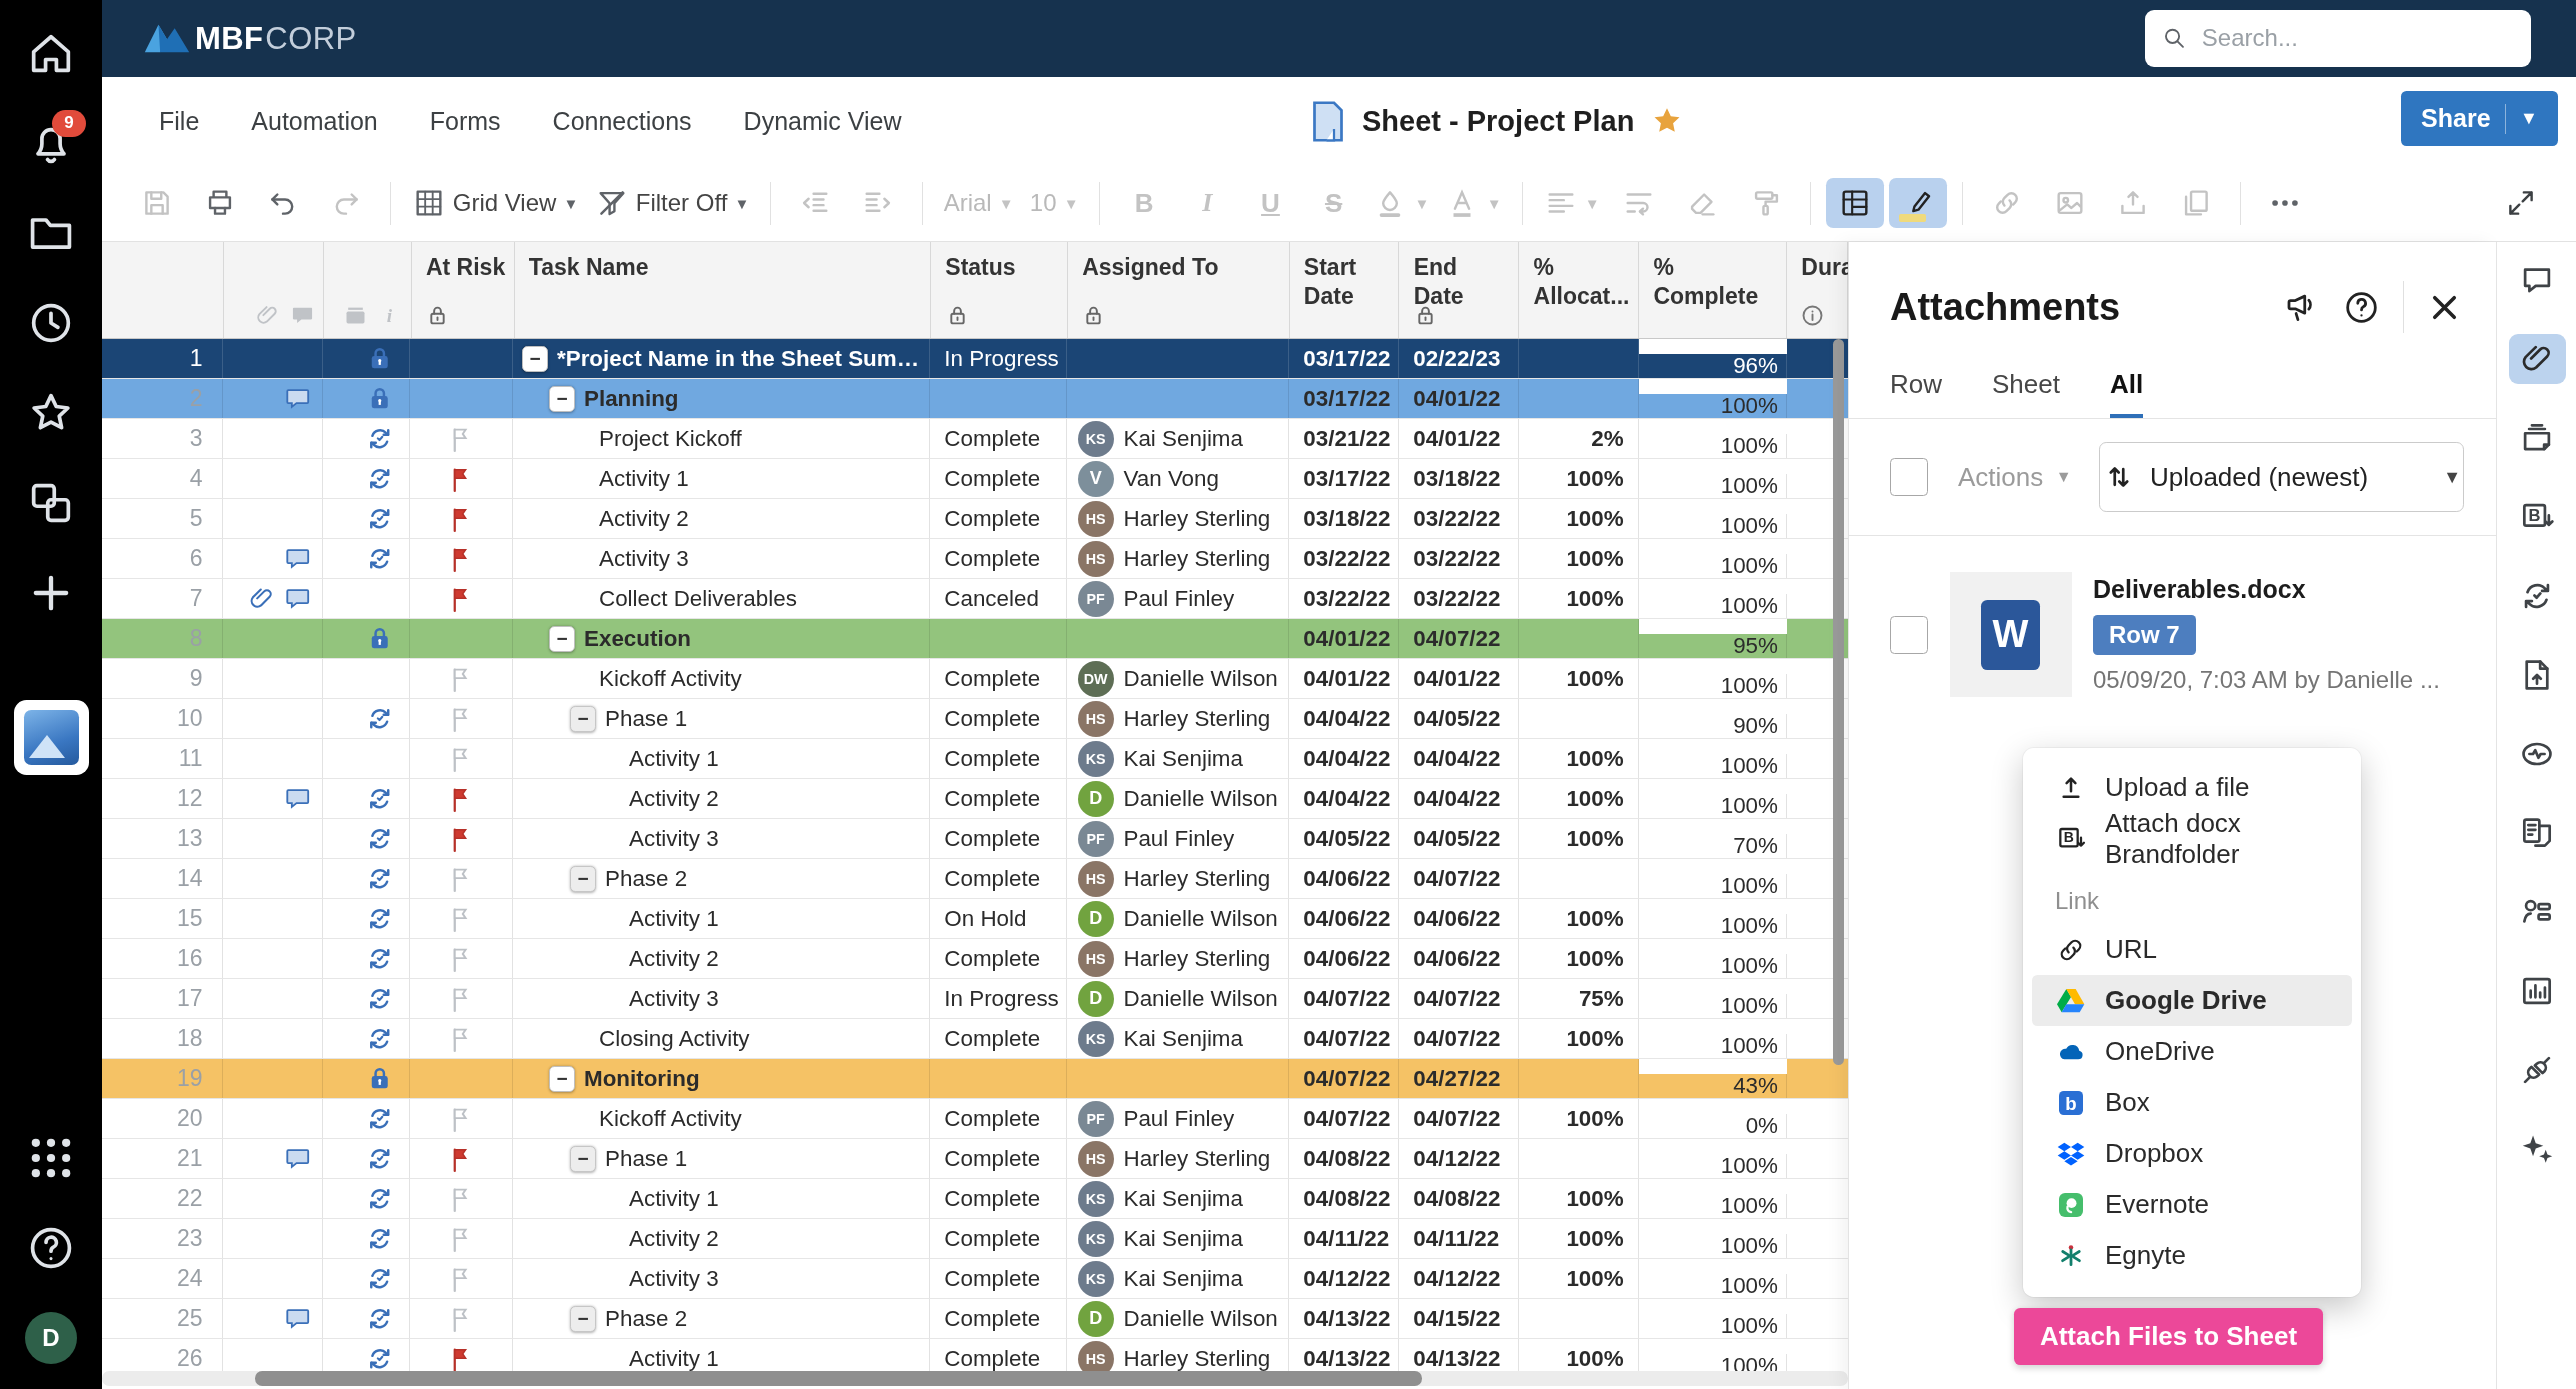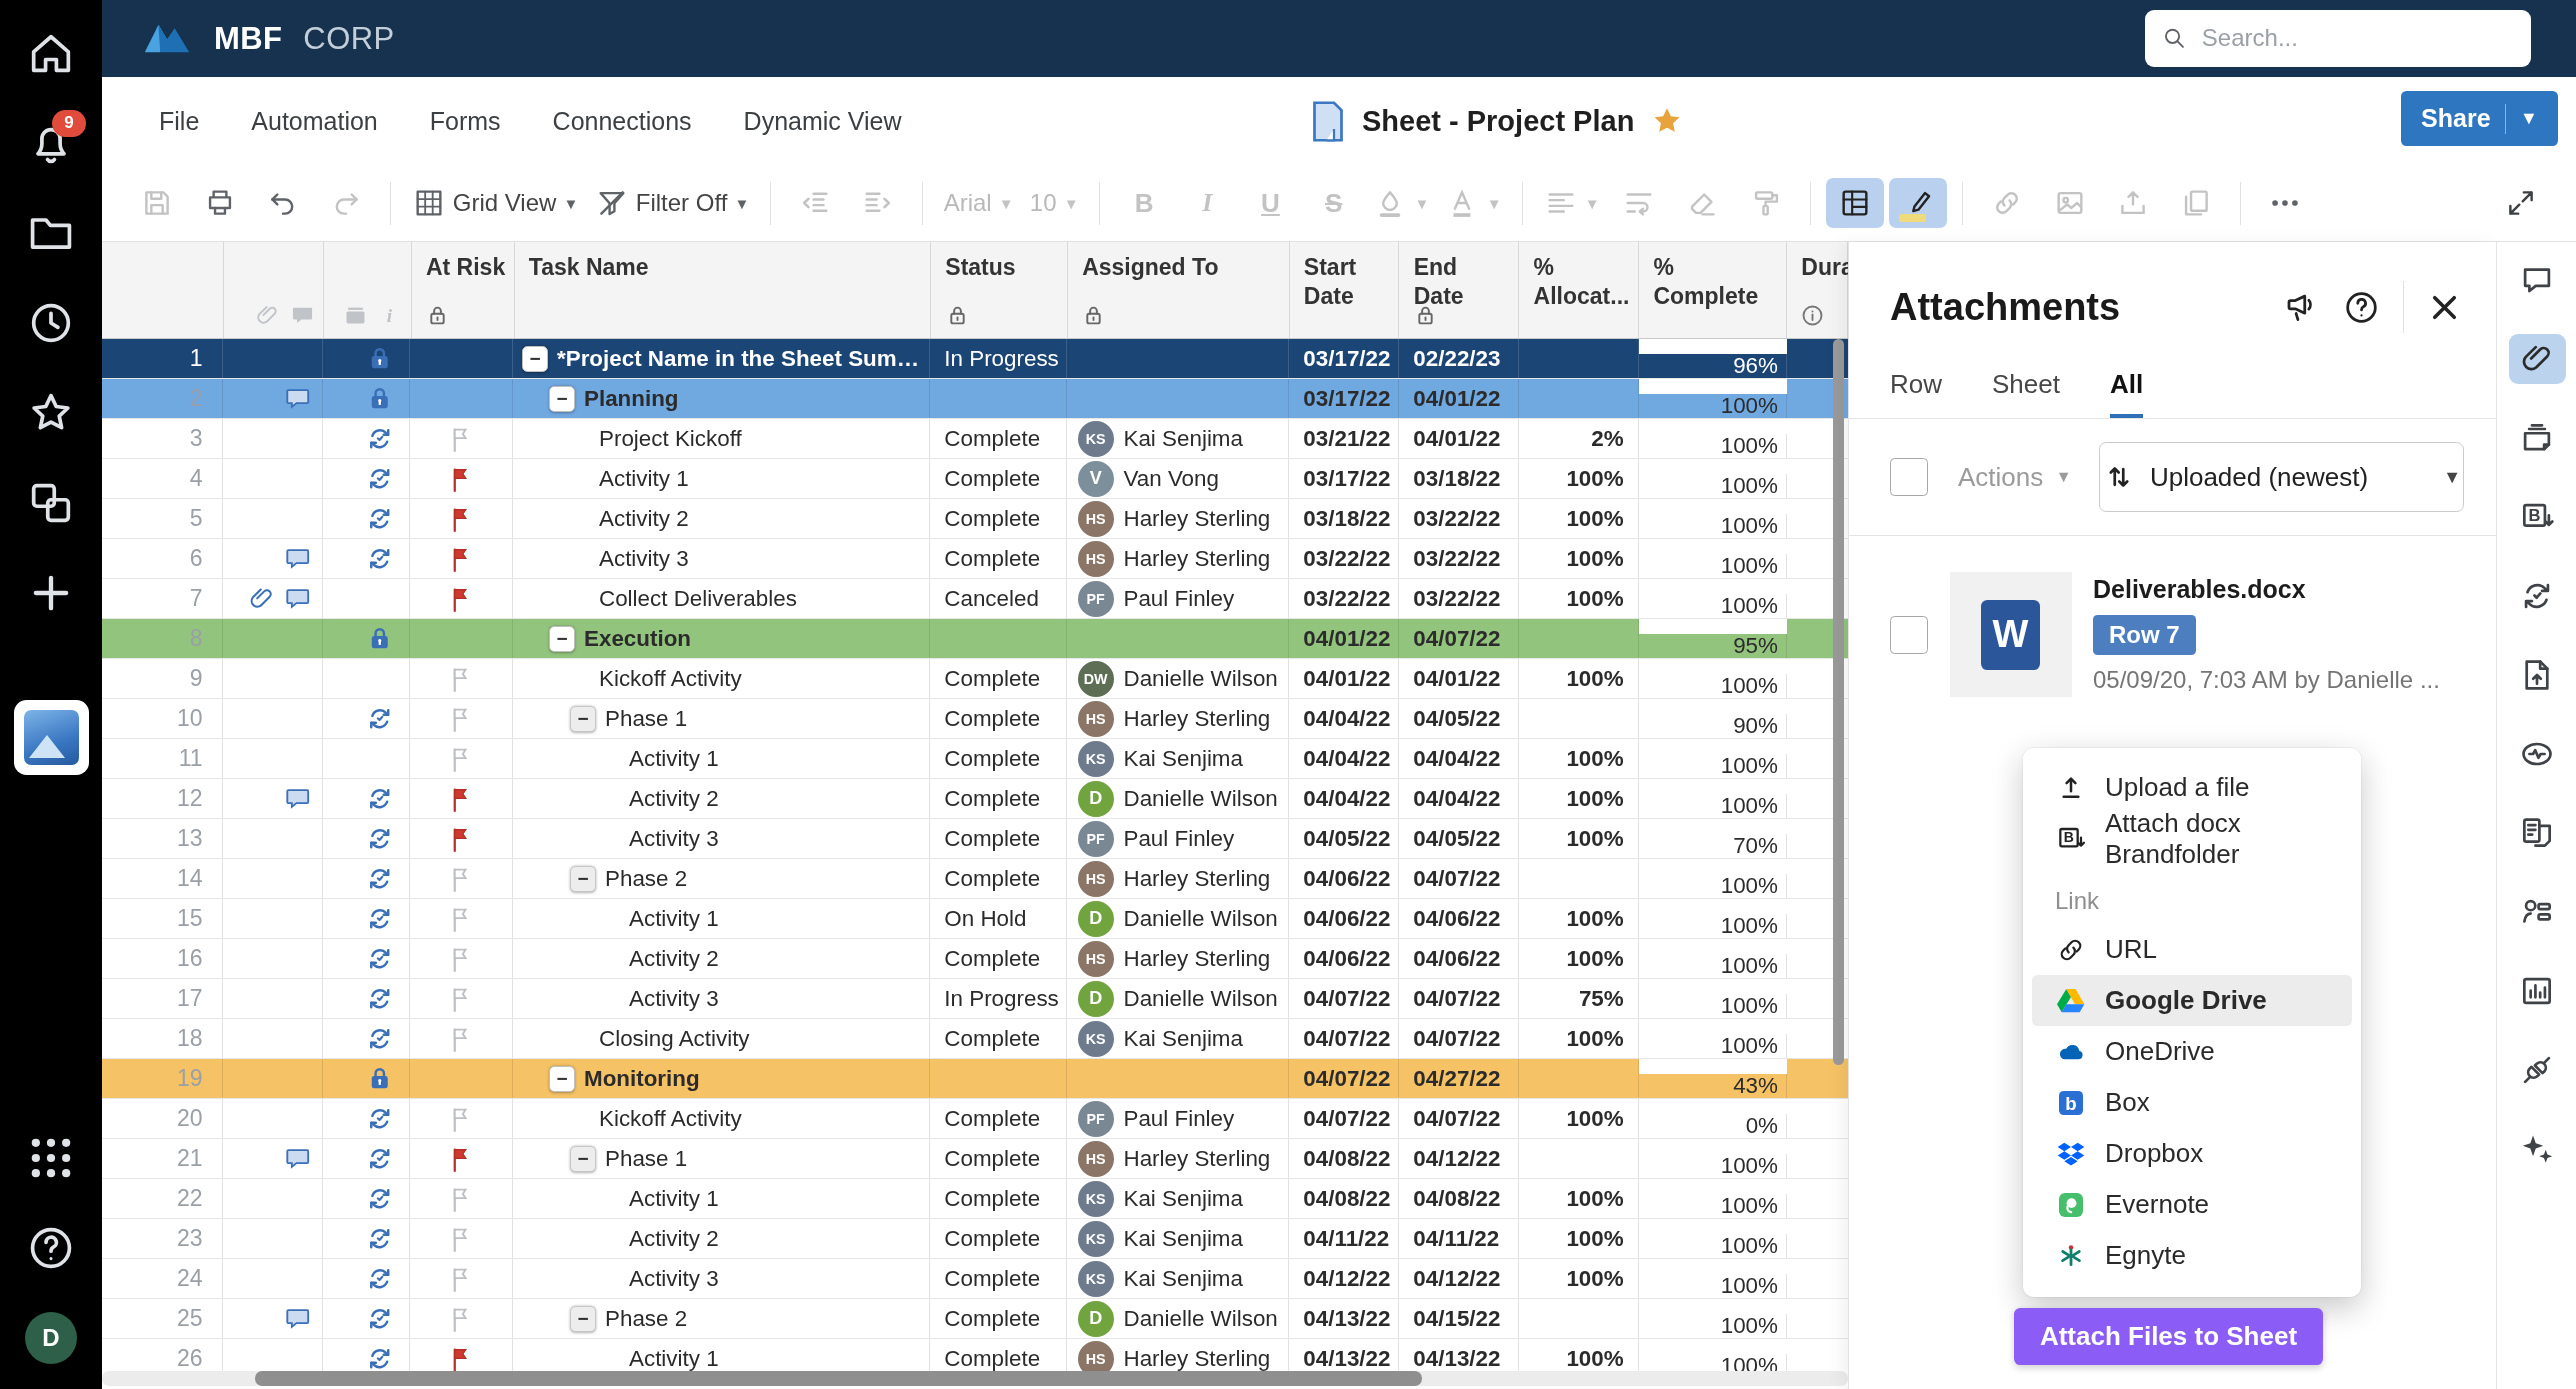--- a/index.html
+++ b/index.html
@@ -15,21 +15,21 @@
     font-size:17px;font-weight:bold;display:flex;align-items:center;justify-content:center;padding:0 3.6px;}
   .sb-tile{width:75px;height:75px;background:#fff;border-radius:12.5px;margin-top:43px;display:flex;align-items:center;justify-content:center;}
   .sb-tile-img{width:55px;height:55px;border-radius:7.2px;background:linear-gradient(160deg,#7db4e8 0%,#3a77c2 60%,#255a9e 100%);position:relative;overflow:hidden;}
   .sb-tile-img:after{content:"";position:absolute;left:5.4px;bottom:7.2px;width:0;height:0;border-left:18px solid transparent;border-right:18px solid transparent;border-bottom:23px solid #cfe3f7;}
   #sb-bottom{margin-top:auto;display:flex;flex-direction:column;align-items:center;}
   .sb-avatar{width:52px;height:52px;border-radius:50%;background:#2E6049;color:#fff;font-size:24px;font-weight:bold;
     display:flex;align-items:center;justify-content:center;margin-bottom:25px;cursor:pointer;}
 
   
   #topbar{position:absolute;left:102px;top:0;width:2474px;height:77px;background:#16324E;}
-  #logo{position:absolute;left:39px;top:0;height:77px;display:flex;align-items:center;gap:21px;}
+  #logo{position:absolute;left:39px;top:0;height:77px;display:flex;align-items:center;gap:2px;}
   #logo .mark{width:52px;height:41px;}
   #logo .t1{color:#fff;font-size:31px;font-weight:bold;letter-spacing:0.4px;}
   #logo .t2{color:#c3cedb;font-size:31px;font-weight:300;letter-spacing:0.4px;}
   #search{position:absolute;right:45px;top:9.8px;width:386px;height:57px;background:#fff;border-radius:9px;display:flex;align-items:center;padding:0 16px;box-sizing:border-box;gap:12.5px;}
   #search input{border:none;outline:none;font-size:24px;color:#333;width:100%;font-family:"Liberation Sans",sans-serif;background:transparent;}
   #search input::placeholder{color:#9aa0a6;}
   #search .ic{width:30px;height:30px;color:#5f6368;}
 
   
   #menubar{position:absolute;left:102px;top:77px;width:2474px;height:88px;background:#fff;border-bottom:0.9px solid #efefef;}
@@ -134,21 +134,21 @@
   #pmeta{font-size:24px;color:#757575;white-space:nowrap;}
 
   
   #attach-menu{position:absolute;left:2023px;top:748px;width:338px;height:549px;background:#fff;border-radius:10.7px;
     box-shadow:0 10.7px 32px rgba(0,0,0,.22),0 0 0 0.9px rgba(0,0,0,.04);padding:14.3px 0;box-sizing:border-box;z-index:5;}
   .am-item{height:51px;display:flex;align-items:center;gap:18px;padding:0 10.7px 0 23px;font-size:26px;color:#2a2a2a;
     margin:0 9px;border-radius:5.4px;cursor:pointer;}
   .am-item .ic{width:32px;height:32px;flex:none;color:#222;}
   .am-item.sel{background:#ECECEC;font-weight:bold;}
   .am-section{font-size:24px;color:#8f8f8f;padding:23px 0 9px 32px;}
-  #attach-btn{position:absolute;left:2014px;top:1308px;width:309px;height:57px;background:#8b5cf6;border-radius:6.3px;
+  #attach-btn{position:absolute;left:2014px;top:1308px;width:309px;height:57px;background:#ec4899;border-radius:6.3px;
     color:#fff;font-size:26px;font-weight:bold;display:flex;align-items:center;justify-content:center;z-index:6;cursor:pointer;
     box-shadow:0 2.7px 7.2px rgba(0,0,0,.18);}
 
   
   #rail{position:absolute;left:2496px;top:242px;width:81px;height:1148px;background:#fff;border-left:0.9px solid #e4e4e4;
     display:flex;flex-direction:column;align-items:center;padding-top:12.5px;box-sizing:border-box;}
   .rail-item{width:57px;height:50px;margin-bottom:29px;display:flex;align-items:center;justify-content:center;color:#3f4347;
     border-radius:9px;cursor:pointer;flex:none;}
   .rail-item .ic{width:38px;height:38px;}
   .rail-item.on{background:#BCD3EE;color:#2b2b2b;}

